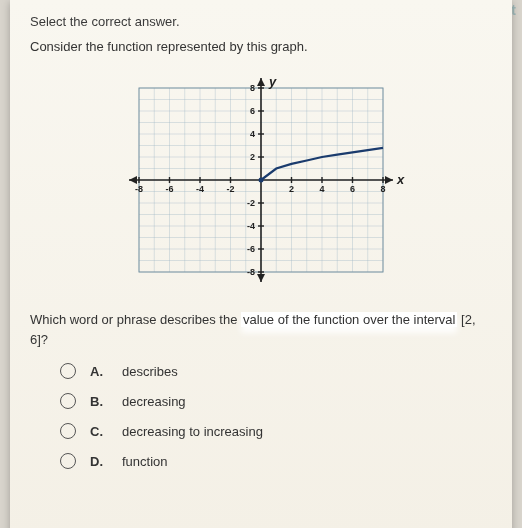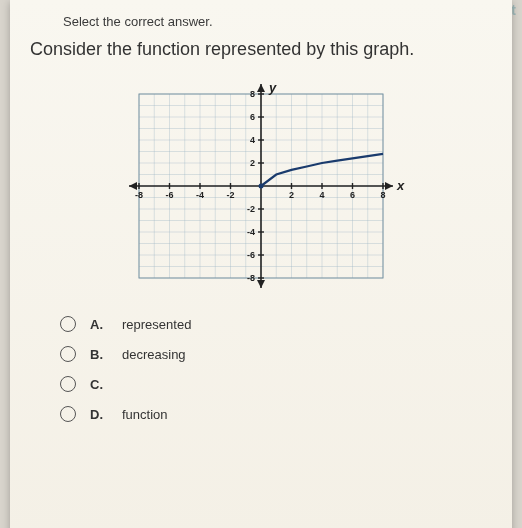--- a/index.html
+++ b/index.html
@@ -26,24 +26,23 @@
     right: 6px;
     font-size: 14px;
     color: #6aa0a8;
     font-weight: bold;
     opacity: .5;
   }
   .instr {
     font-size: 13px;
     color: #3a3a3a;
     margin-bottom: 10px;
-    margin-left: 33px;
   }
   .prompt {
-    font-size: 18px;
+    font-size: 13px;
     color: #333;
     margin-bottom: 6px;
   }
   .graph-wrap {
     margin: 0 auto 10px auto;
     width: 300px;
   }
   svg.graph {
     display: block;
     width: 300px;
@@ -177,35 +176,39 @@
         </g>
       <g id="curve">
           <path d="M150,120 L165.25,108.5 L180.5,103.89999999999999 L195.75,100.45 L211,97 L226.25,94.7 L241.5,92.39999999999999 L256.75,90.10000000000001 L272,87.8 " fill="none" stroke="#1a3b6d" stroke-width="2.2"></path>
           <circle cx="150" cy="120" r="2.5" fill="#1a3b6d"></circle>
         </g>
       <text id="ylab" font-size="13" font-weight="bold" font-style="italic" fill="#222" x="158" y="26">y</text>
       <text id="xlab" font-size="13" font-weight="bold" font-style="italic" fill="#222" x="286" y="124">x</text>
     </svg>
   </div>
 
+  <div class="question">
+    <span>Which word or phrase describes the </span><span class="highlight">value of the function over the interval</span><span> [2, 6]?</span>
+  </div>
 
   <div class="choices">
     <div class="choice">
       <span class="radio"></span>
       <span class="choice-letter">A.</span>
-      <span>represented</span>
+      <span>describes</span>
     </div>
     <div class="choice">
       <span class="radio"></span>
       <span class="choice-letter">B.</span>
       <span>decreasing</span>
     </div>
     <div class="choice">
       <span class="radio"></span>
       <span class="choice-letter">C.</span>
+      <span>decreasing to increasing</span>
     </div>
     <div class="choice">
       <span class="radio"></span>
       <span class="choice-letter">D.</span>
       <span>function</span>
     </div>
   </div>
 
 </div>
 

